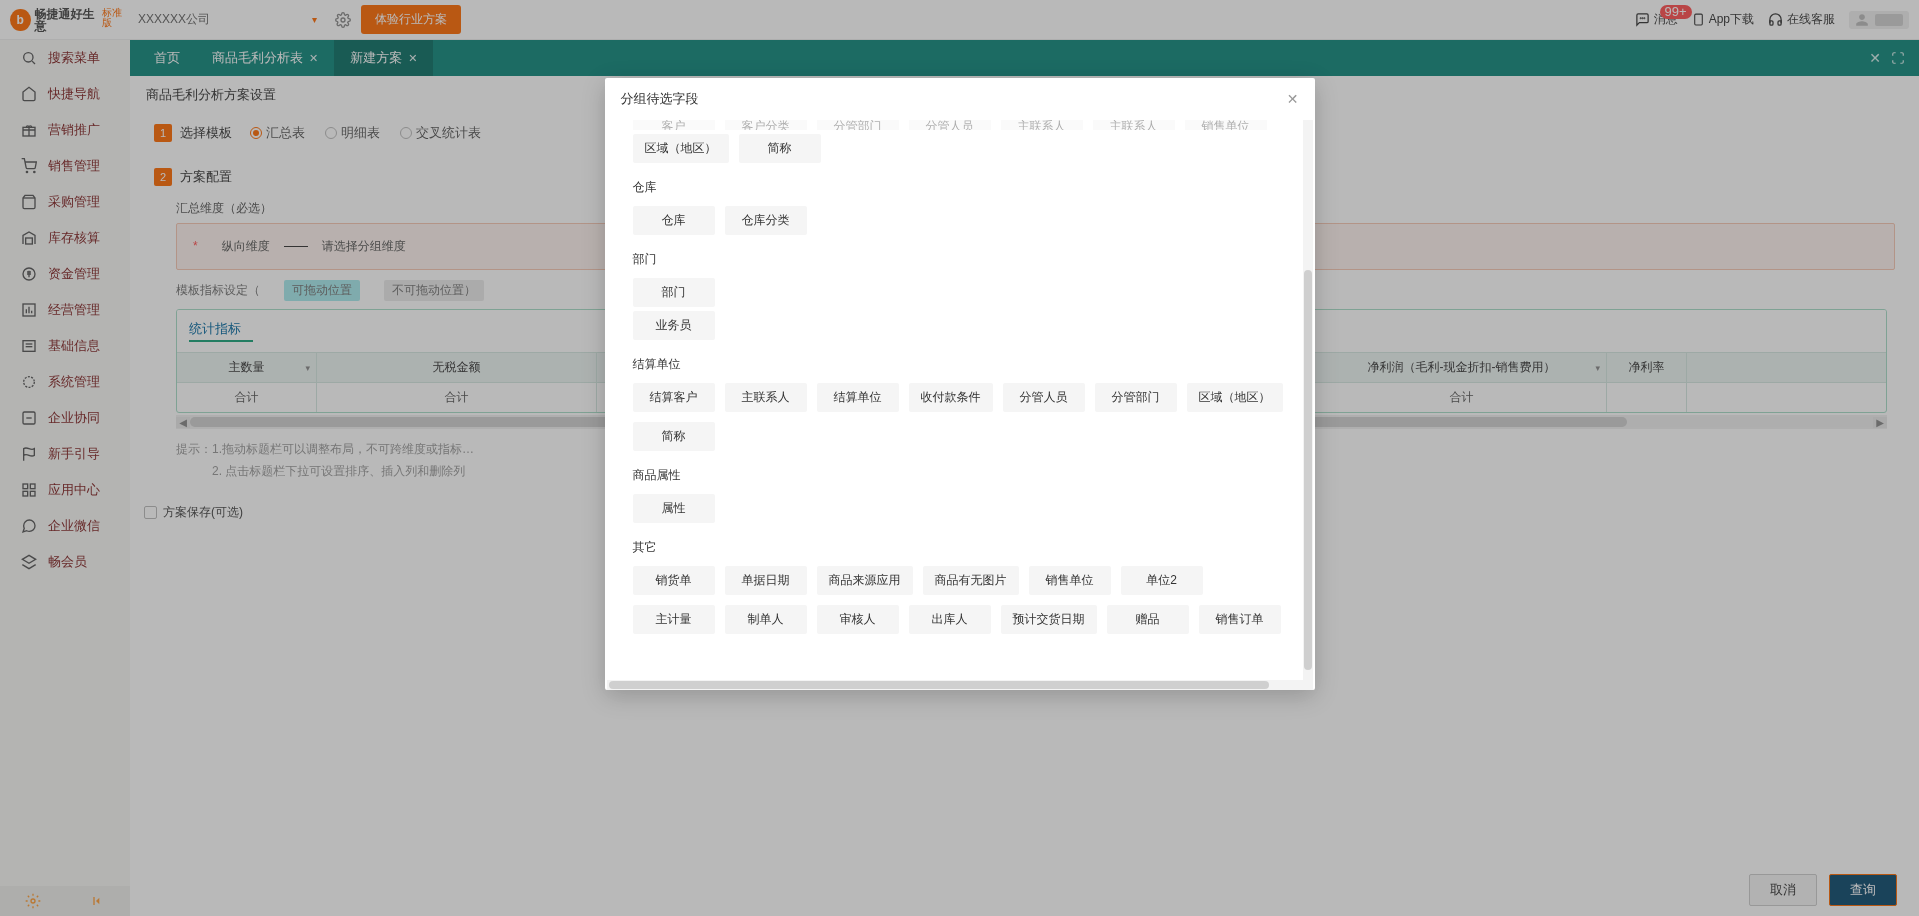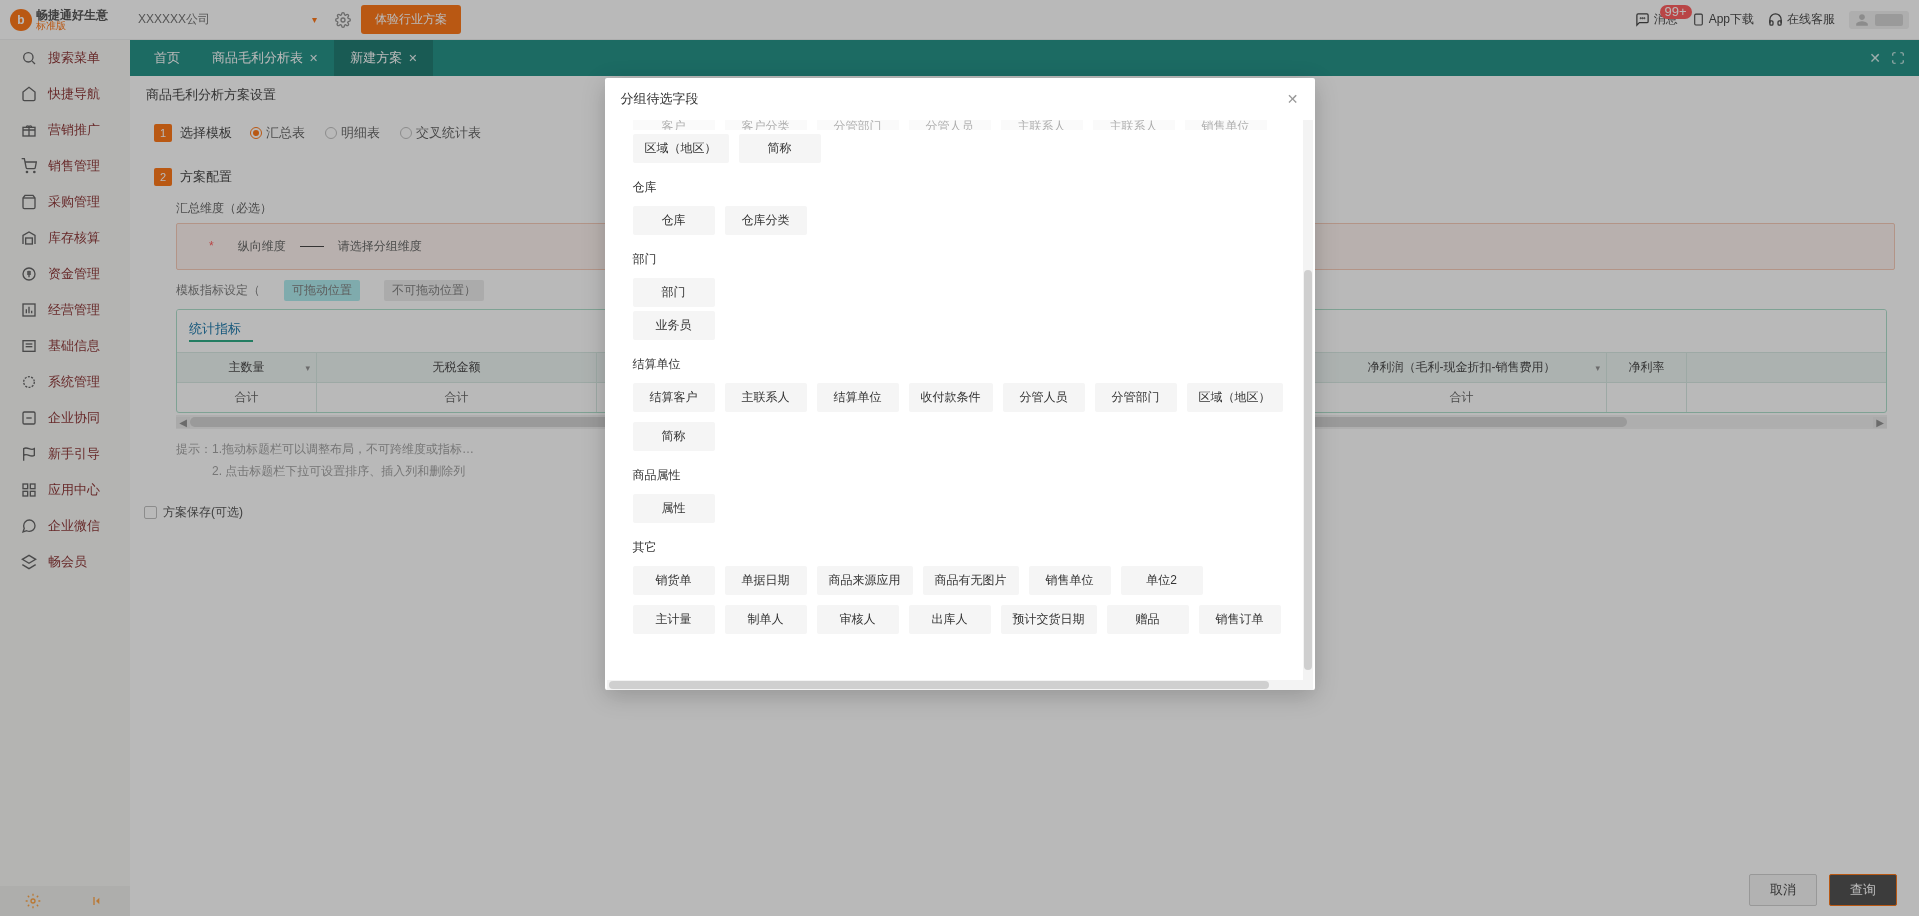--- a/index.html
+++ b/index.html
@@ -2,21 +2,21 @@
 <html><head>
 <meta charset="utf-8">
 <style>
 * { margin: 0; padding: 0; box-sizing: border-box; }
 body { font-family: "Microsoft YaHei", Arial, sans-serif; font-size: 12px; color: #333; background: #fff; overflow: hidden; }
 
 
 .top-header { height: 40px; background: #fff; display: flex; align-items: center; padding: 0 10px; border-bottom: 1px solid #eee; }
 .logo-area { display: flex; align-items: center; width: 120px; }
 .logo-icon { width: 22px; height: 22px; background: #ff6a00; border-radius: 50%; display: flex; align-items: center; justify-content: center; color: #fff; font-weight: bold; margin-right: 4px; }
-.logo-text { display: flex; flex-direction: column; line-height: 1; }
+.logo-text { display: flex; flex-direction: row; line-height: 1; }
 .logo-main { font-size: 12px; font-weight: bold; color: #444; }
 .logo-sub { font-size: 10px; color: #ff6a00; }
 .company-select { flex: 0 0 195px; height: 28px; display: flex; align-items: center; padding: 0 8px; color: #666; position: relative; }
 .company-select .chev { margin-left: auto; color: #ff6a00; font-size: 10px; }
 .gear-btn { width: 24px; height: 24px; display: flex; align-items: center; justify-content: center; color: #999; margin: 0 6px; }
 .trial-btn { background: #ff6a00; color: #fff; padding: 6px 14px; border-radius: 3px; font-size: 12px; }
 .top-right { margin-left: auto; display: flex; align-items: center; gap: 14px; color: #333; font-size: 12px; }
 .top-right .item { display: flex; align-items: center; gap: 4px; position: relative; }
 .badge { position: absolute; top: -6px; right: -14px; background: #ff4d4f; color: #fff; border-radius: 8px; padding: 0 5px; font-size: 13px; line-height: 14px; }
 .avatar-box { background: #eee; border-radius: 3px; padding: 2px 6px; display: flex; align-items: center; gap: 6px; }
@@ -45,21 +45,21 @@
 .step-block { padding: 4px 24px 10px 24px; }
 .step-head { display: flex; align-items: center; gap: 8px; padding: 6px 0; font-size: 13px; }
 .step-num { width: 18px; height: 18px; background: #ff6a00; color: #fff; display: flex; align-items: center; justify-content: center; font-size: 11px; border-radius: 2px; }
 .radio-group { display: flex; gap: 20px; margin-left: 10px; }
 .radio-opt { display: flex; align-items: center; gap: 4px; color: #555; }
 .radio-dot { width: 12px; height: 12px; border: 1px solid #bbb; border-radius: 50%; display: inline-block; position: relative; }
 .radio-dot.checked { border-color: #ff6a00; }
 .radio-dot.checked:after { content: ''; width: 6px; height: 6px; background: #ff6a00; border-radius: 50%; position: absolute; top: 2px; left: 2px; }
 
 .dim-label { color: #555; margin: 8px 0 6px 22px; font-size: 12px; }
-.dim-row { margin: 0 0 10px 22px; background: #fdf2ee; border: 1px solid #f6c7b3; border-radius: 2px; padding: 14px 32px; display: flex; align-items: center; gap: 14px; color: #555; }
+.dim-row { margin: 0 0 10px 22px; background: #fdf2ee; border: 1px solid #f6c7b3; border-radius: 2px; padding: 14px 16px; display: flex; align-items: center; gap: 14px; color: #555; }
 .dim-row .req { color: #ff4d4f; margin-right: 24px; }
 .dim-row .line { width: 24px; height: 1px; background: #333; }
 
 .template-row { margin: 10px 0 4px 22px; color: #737373; font-size: 12px; display: flex; align-items: center; gap: 24px; }
 .legend-chip { padding: 2px 8px; border-radius: 2px; }
 .legend-chip.drag { background: #a7eaed; }
 .legend-chip.nodrag { background: #eaeaea; }
 
 .table-wrap { margin: 8px 8px 2px 22px; border: 1px solid #a7dcc6; border-radius: 3px; overflow: hidden; }
 .stat-label { background: #fff; padding: 10px 12px; font-size: 13px; }
@@ -77,21 +77,21 @@
 
 .hints { margin: 10px 0 0 22px; color: #999; font-size: 12px; line-height: 1.8; }
 
 .save-row { padding: 12px 14px; display: flex; align-items: center; gap: 6px; color: #444; }
 .checkbox { width: 13px; height: 13px; border: 1px solid #bbb; border-radius: 2px; }
 
 
 .footer-bar { margin-top: auto; padding: 10px 22px; display: flex; justify-content: flex-end; gap: 12px; }
 .btn { padding: 6px 20px; border-radius: 2px; font-size: 13px; }
 .btn.default { border: 1px solid #ccc; color: #333; background: #f5f5f5; }
-.btn.primary { border: 1px solid #ff6a00; color: #fff; background: #404040; }
+.btn.primary { border: 1px solid #ff6a00; color: #fff; background: #0c4a6e; }
 
 
 .modal-mask { position: fixed; inset: 0; background: rgba(55,55,55,.35); display: flex; align-items: flex-start; justify-content: center; }
 .modal { margin-top: 78px; width: 710px; background: #fff; border-radius: 2px; box-shadow: 0 6px 24px rgba(0,0,0,.2); display: flex; flex-direction: column; }
 .modal-head { padding: 12px 16px; display: flex; align-items: center; }
 .modal-head .close { margin-left: auto; color: #999; font-size: 14px; }
 .modal-body { position: relative; height: 560px; padding: 0 28px; overflow: hidden; }
 .modal-scroll { position: absolute; right: 2px; top: 0; width: 10px; height: 100%; background: #f3f3f3; }
 .modal-scroll .sthumb { position: absolute; left: 1px; width: 8px; background: #cfcfcf; border-radius: 4px; }
 .hmodal-scroll { height: 10px; background: #f3f3f3; position: relative; margin: 0 2px; }

